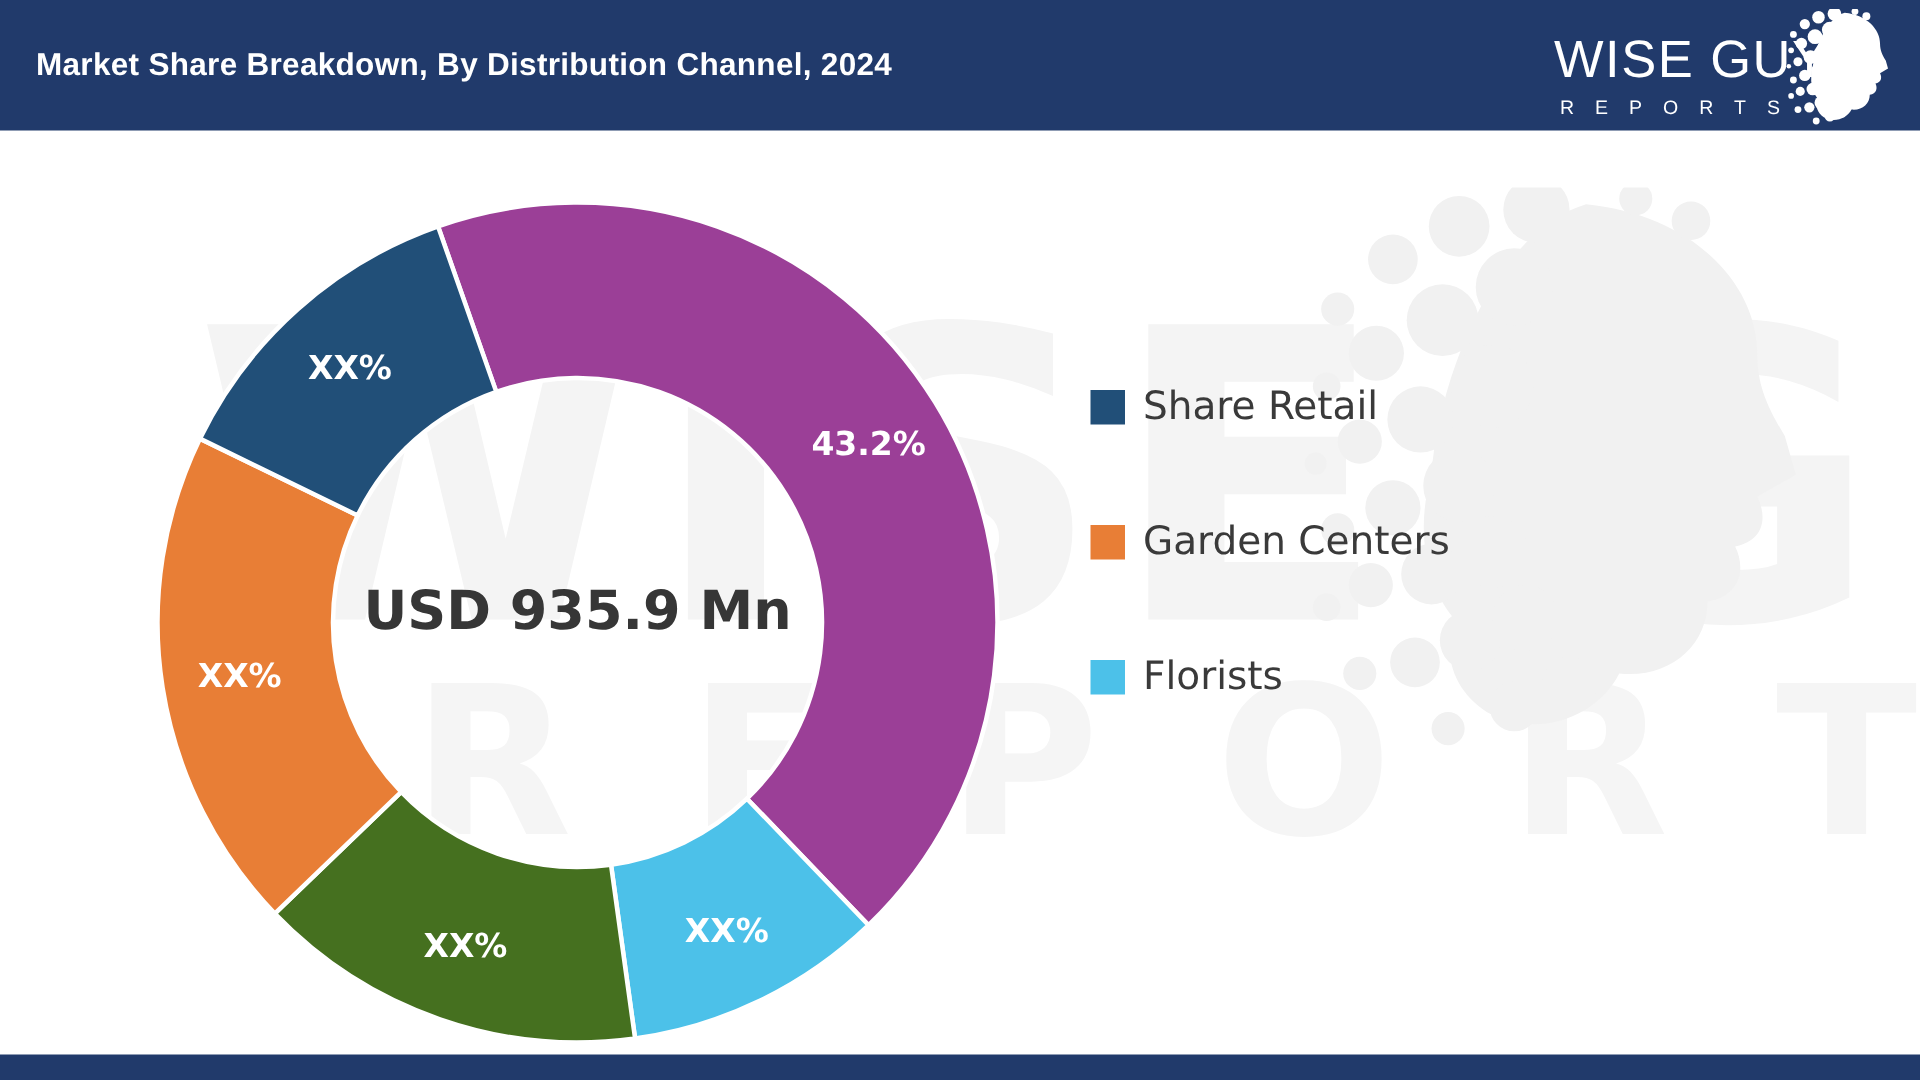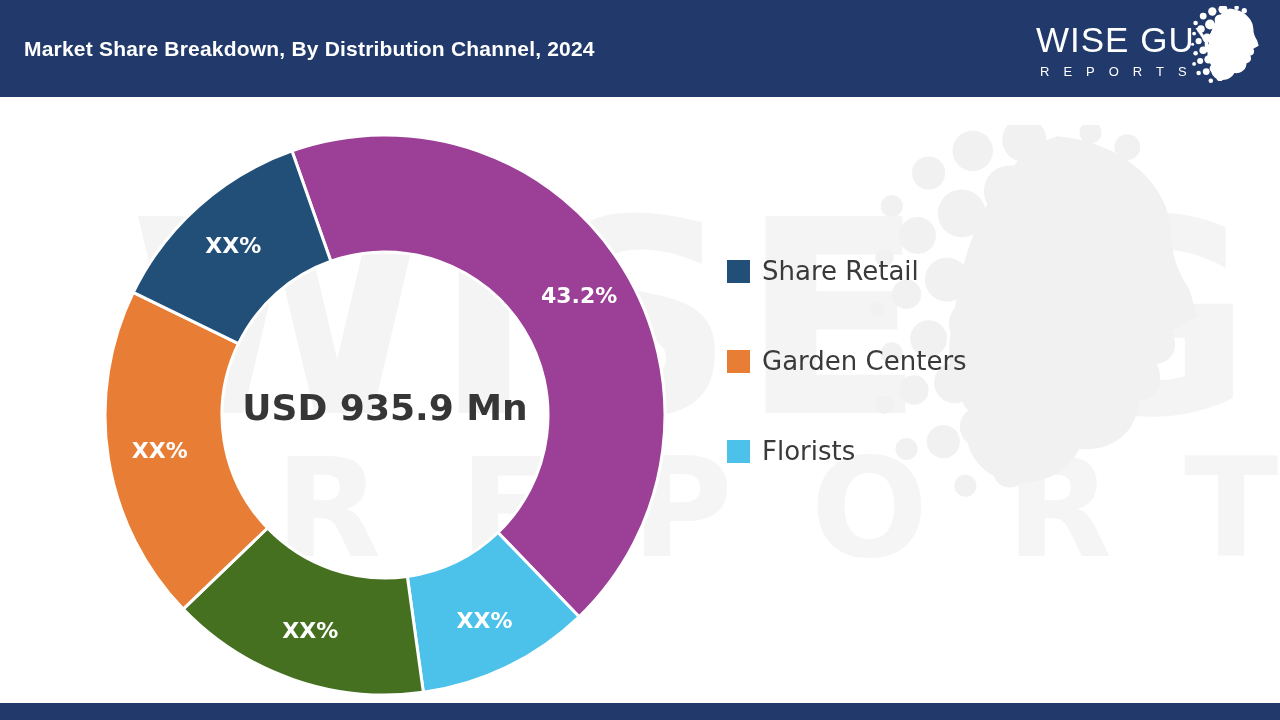--- a/index.html
+++ b/index.html
@@ -3,21 +3,21 @@
 <meta charset="utf-8">
 <style>
   * { margin:0; padding:0; box-sizing:border-box; }
   html,body { width:1280px; height:720px; background:#fff; }
   #page {
     position:relative; width:1280px; height:720px; overflow:hidden;
     font-family:"DejaVu Sans", sans-serif; background:#ffffff;
   }
   
   #header {
-    position:absolute; left:0; top:0; width:1280px; height:97px;
+    position:absolute; left:0; top:0; width:1280px; height:87px;
     display:flex; align-items:center; z-index:3;
   }
   #header-title {
     margin-left:24px; color:#ffffff; font-family:"Liberation Sans", sans-serif;
     font-size:21px; font-weight:700; letter-spacing:0.2px;
   }
   #logo {
     position:absolute; right:14px; top:4px; width:236px; height:90px;
   }
   #logo-name {

